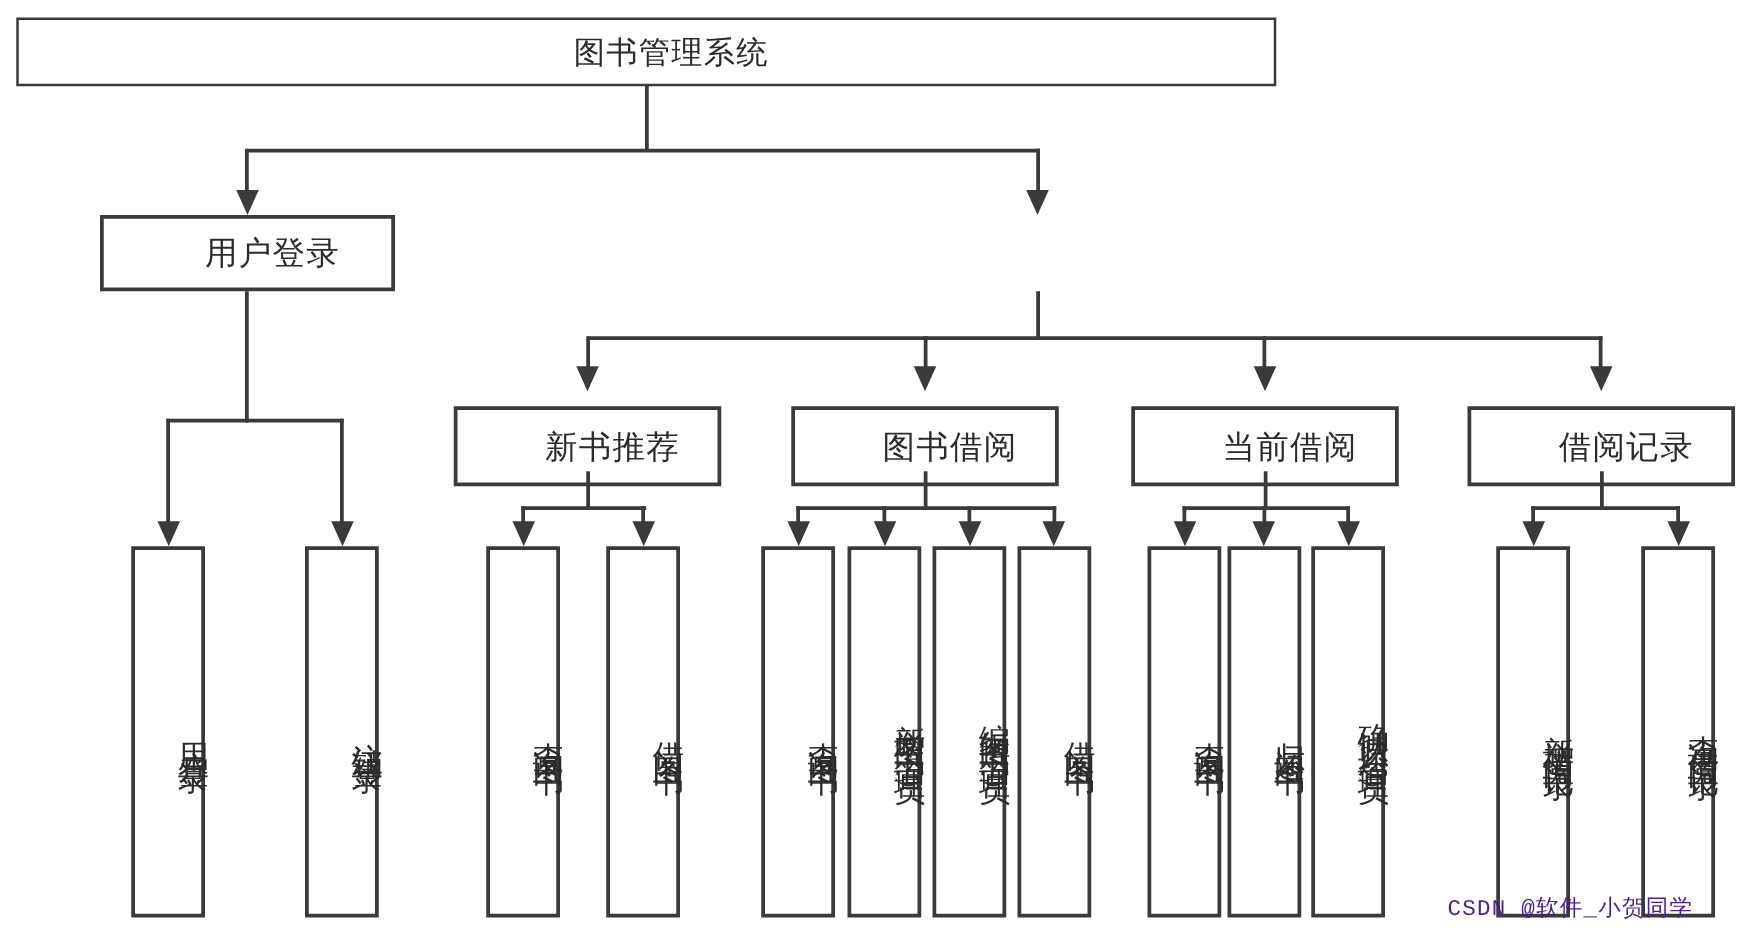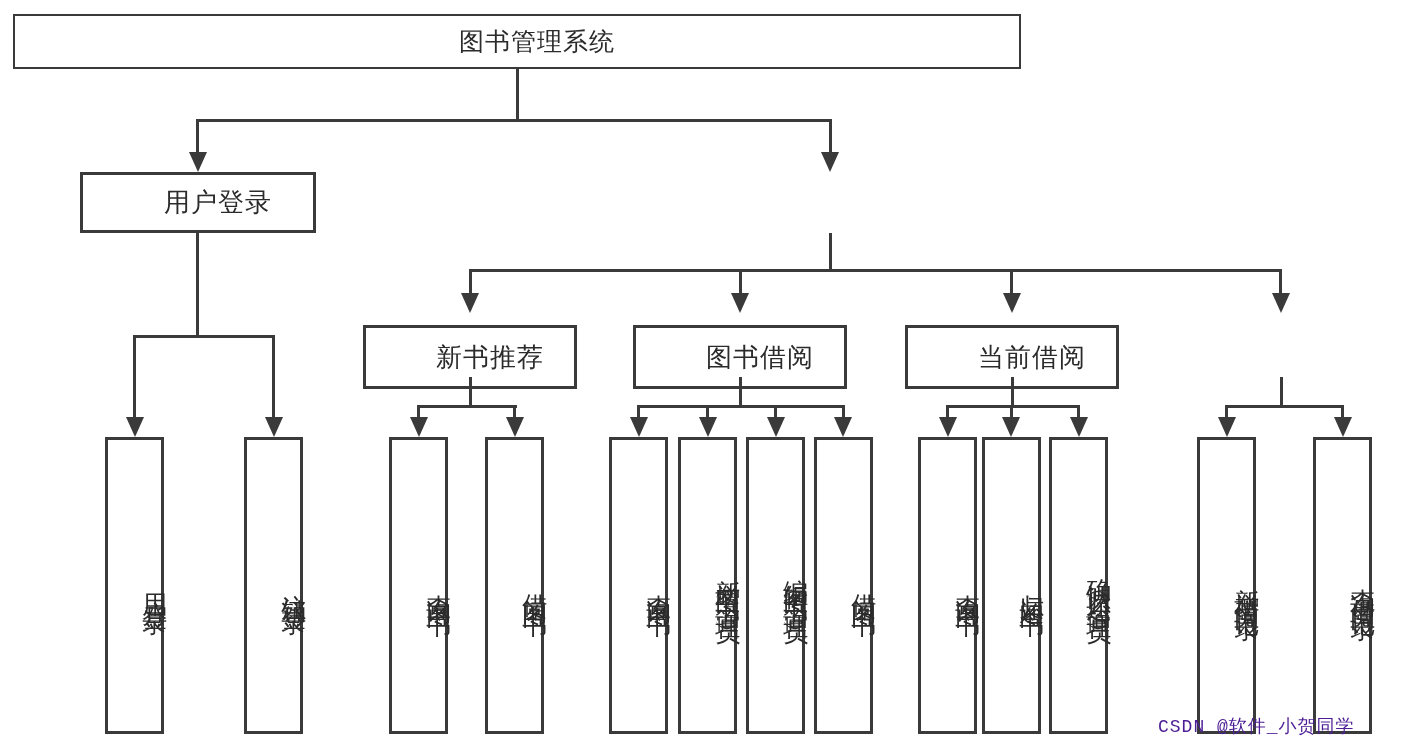--- a/index.html
+++ b/index.html
@@ -94,20 +94,23 @@
 
   <div class="box l3-box" style="left:363px; top:313px; width:214px; height:64px;">
     <span>新书推荐</span>
   </div>
   <div class="box l3-box" style="left:633px; top:313px; width:214px; height:64px;">
     <span>图书借阅</span>
   </div>
   <div class="box l3-box" style="left:905px; top:313px; width:214px; height:64px;">
     <span>当前借阅</span>
   </div>
+  <div class="box l3-box" style="left:1174px; top:313px; width:214px; height:64px;">
+    <span>借阅记录</span>
+  </div>
 
   <div class="v" style="left:469px; top:377px; height:31px;"></div>
   <div class="h" style="left:417px; top:405px; width:100px;"></div>
   <div class="v" style="left:417px; top:405px; height:14px;"></div>
   <div class="ar" style="left:410px; top:417px;"></div>
   <div class="v" style="left:513px; top:405px; height:14px;"></div>
   <div class="ar" style="left:506px; top:417px;"></div>
 
   <div class="v" style="left:739px; top:377px; height:31px;"></div>
   <div class="h" style="left:637px; top:405px; width:208px;"></div>

